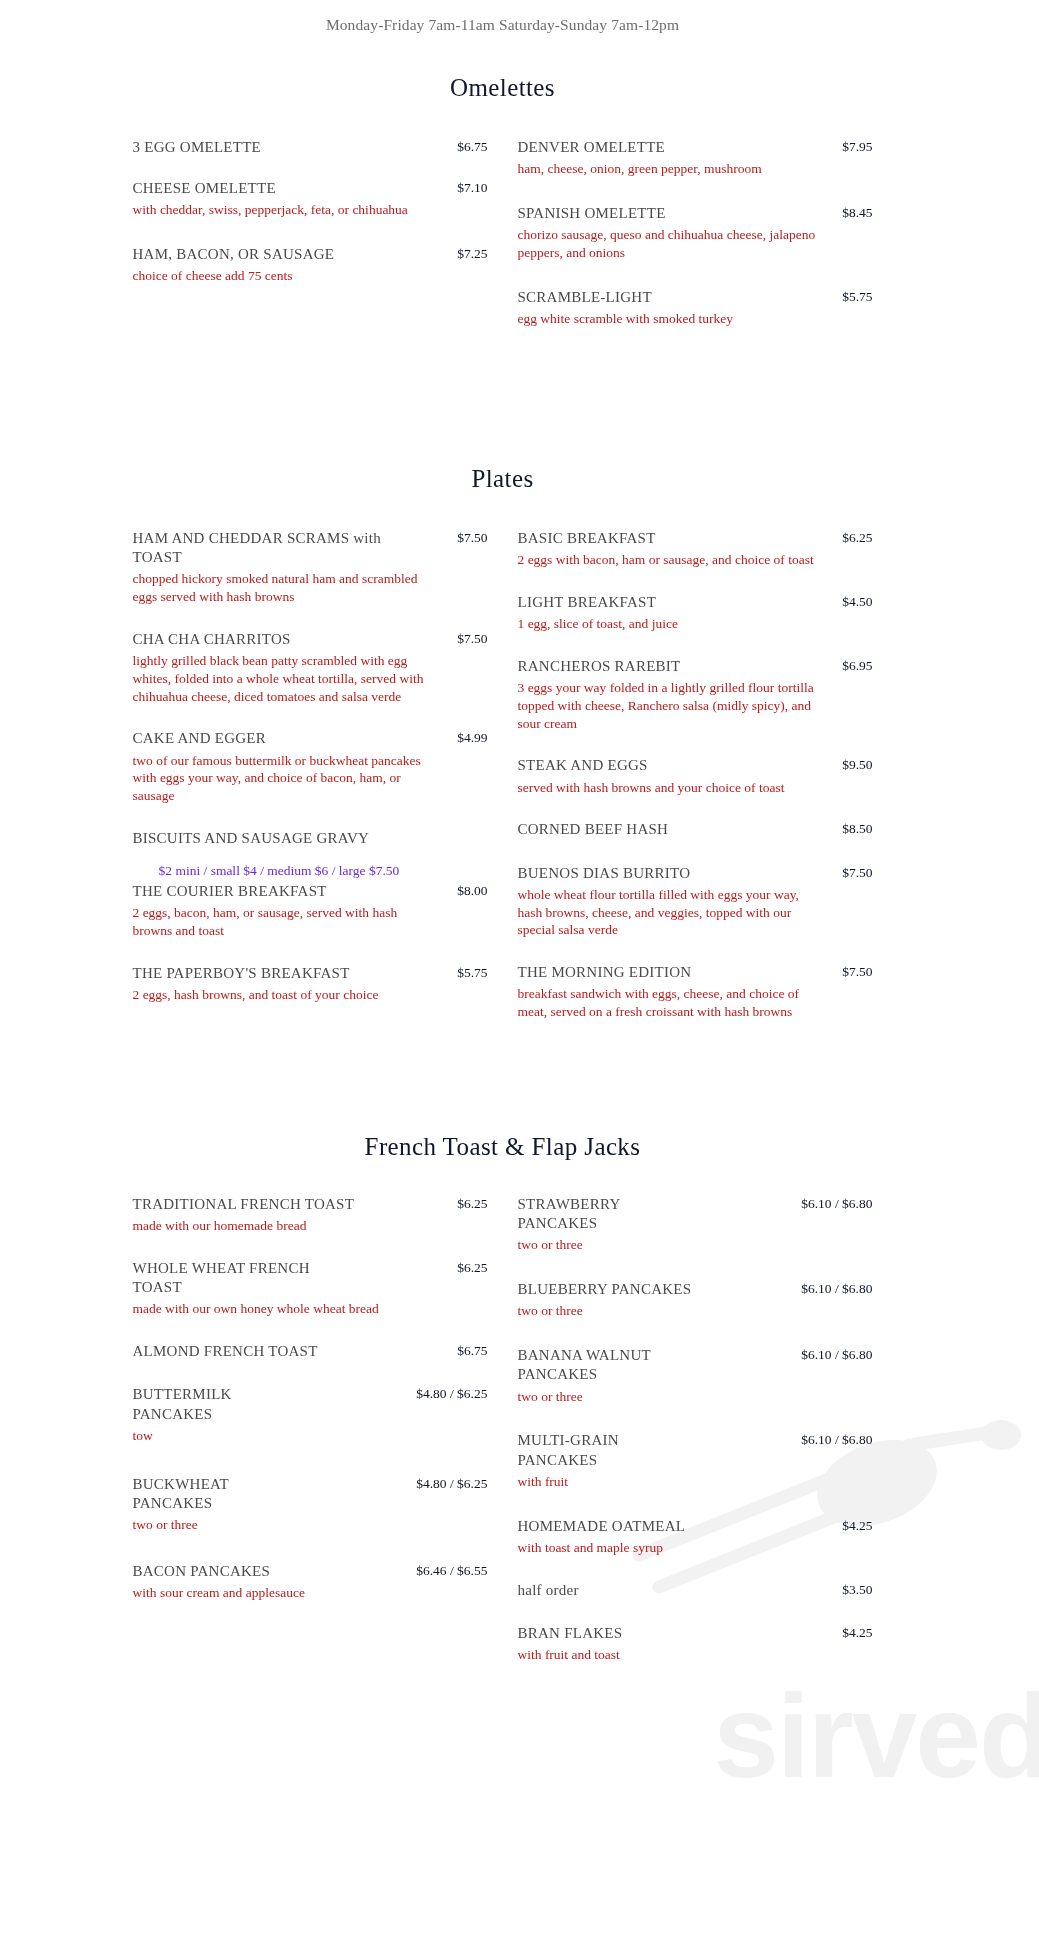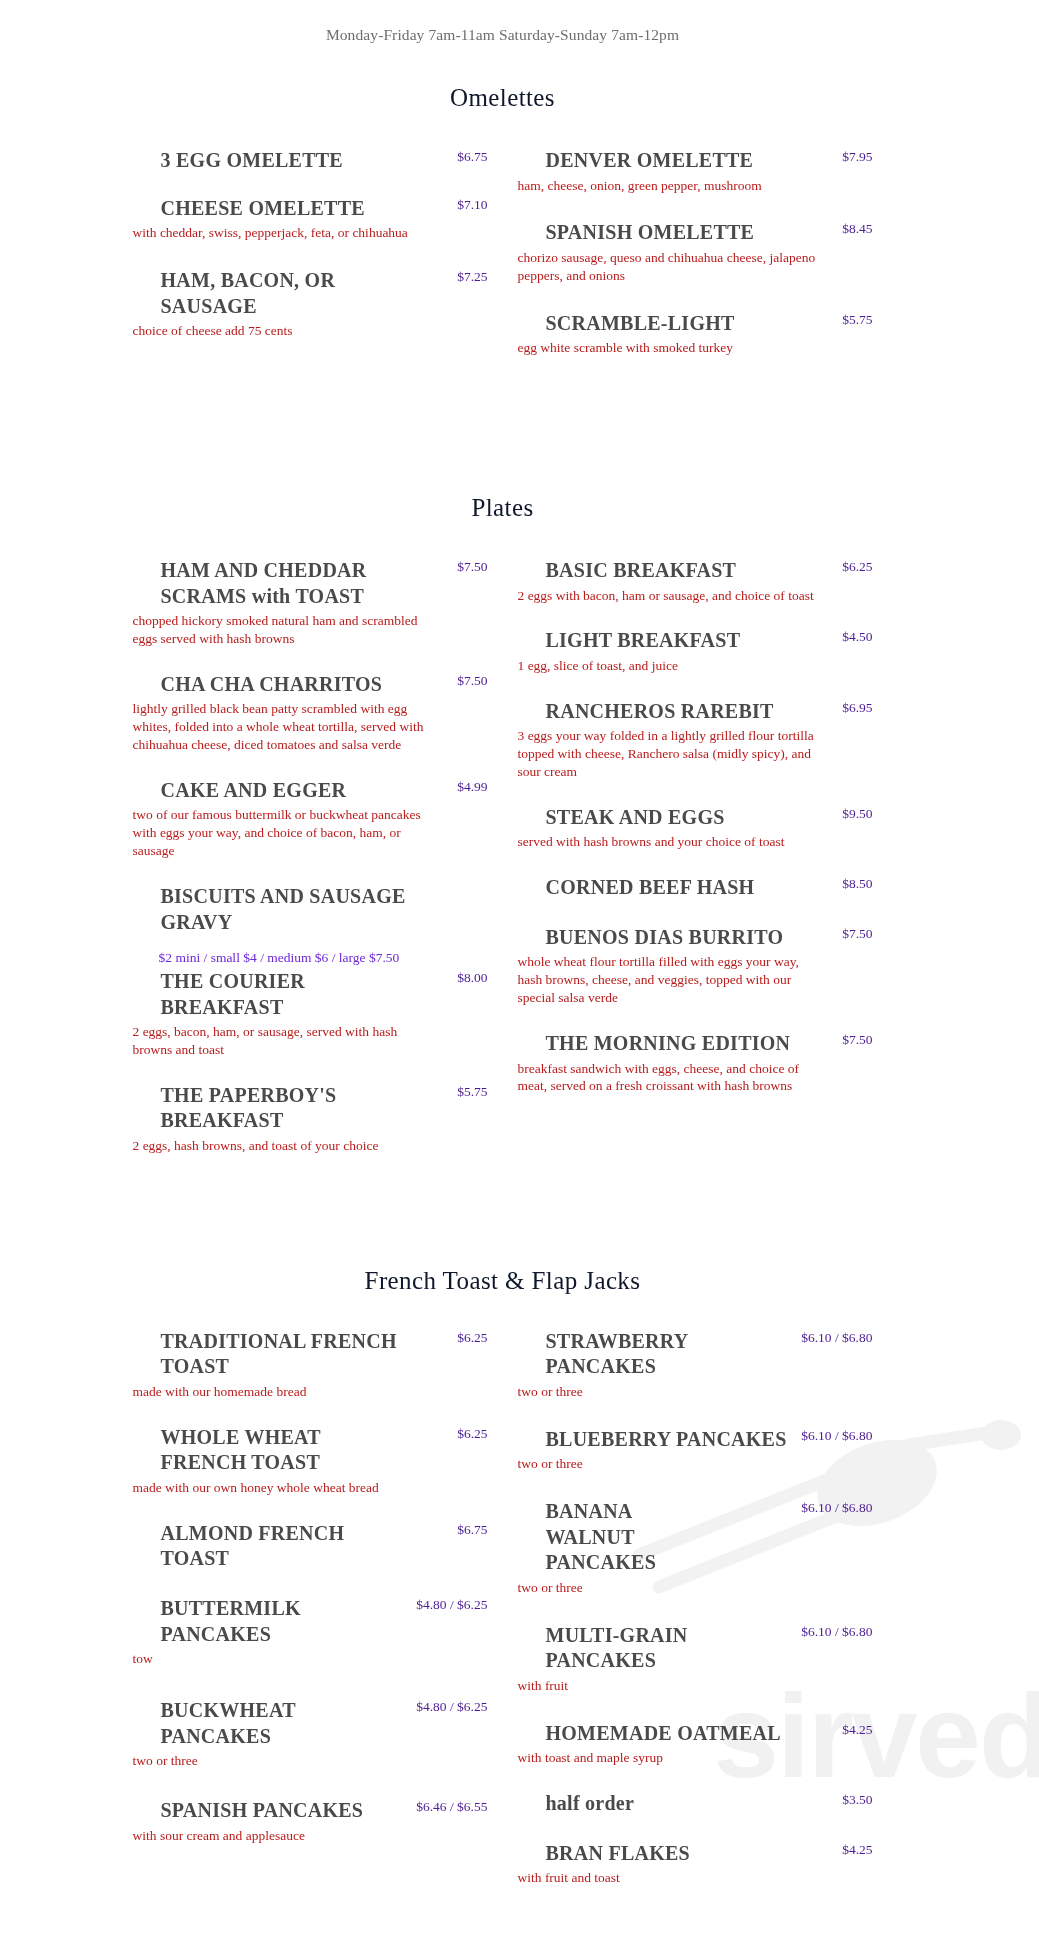--- a/index.html
+++ b/index.html
@@ -38,21 +38,21 @@
     color: #f1f1f1;
     line-height: 1;
   }
   #watermark svg { position: absolute; right: 30px; bottom: 120px; }
 
   
   .page {
     position: relative;
     z-index: 2;
     width: 1005px;
-    padding-top: 22px;
+    padding-top: 12px;
     box-sizing: border-box;
   }
 
   .hours {
     text-align: center;
     font-size: 15.5px;
     color: #6d6d6d;
     letter-spacing: .1px;
     margin: 4px 0 0 0;
   }
@@ -83,31 +83,30 @@
 
   .item { margin-bottom: 22px; }
 
   .item-head {
     display: flex;
     align-items: flex-start;
     justify-content: space-between;
     gap: 10px;
   }
   .item-name {
-    font-size: 20px;
-    font-weight: 700;
+    font-size: 15px;
+    font-weight: 400;
     color: #4a4a4a;
     letter-spacing: .25px;
     line-height: 1.28;
     max-width: 255px;
-    margin-left: 28px;
   }
   .item-price {
     font-size: 13.5px;
-    color: #4c1d95;
+    color: #0f172a;
     white-space: nowrap;
     padding-top: 1px;
   }
   .item-desc {
     font-size: 13.5px;
     line-height: 1.32;
     color: #b91c1c;
     margin-top: 3px;
     max-width: 300px;
   }
@@ -363,21 +362,21 @@
         <div class="item" style="margin-top:30px;">
           <div class="item-head">
             <div class="item-name" style="max-width:150px;">BUCKWHEAT PANCAKES</div>
             <div class="item-price">$4.80 / $6.25</div>
           </div>
           <div class="item-desc">two or three</div>
         </div>
 
         <div class="item" style="margin-top:28px;">
           <div class="item-head">
-            <div class="item-name">SPANISH PANCAKES</div>
+            <div class="item-name">BACON PANCAKES</div>
             <div class="item-price">$6.46 / $6.55</div>
           </div>
           <div class="item-desc">with sour cream and applesauce</div>
         </div>
 
       </div>
 
       <div class="col">
 
         <div class="item">

